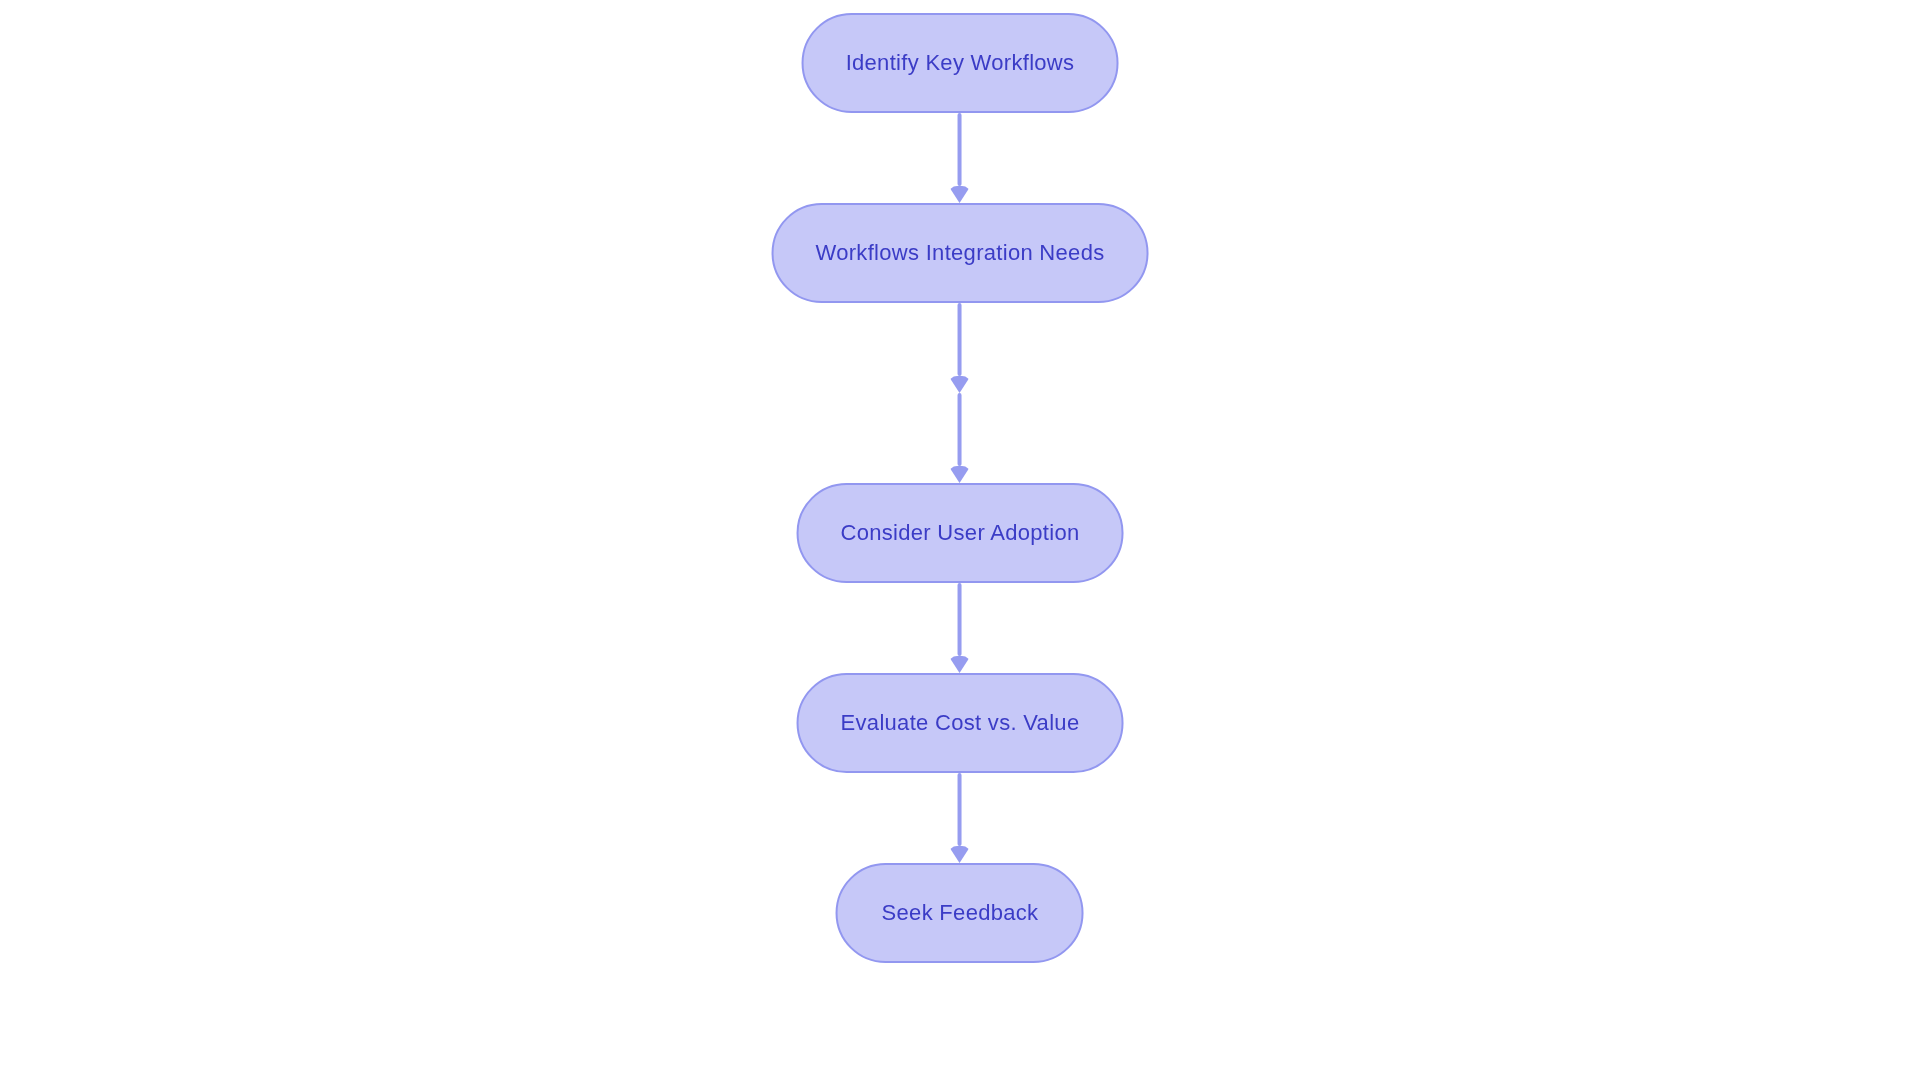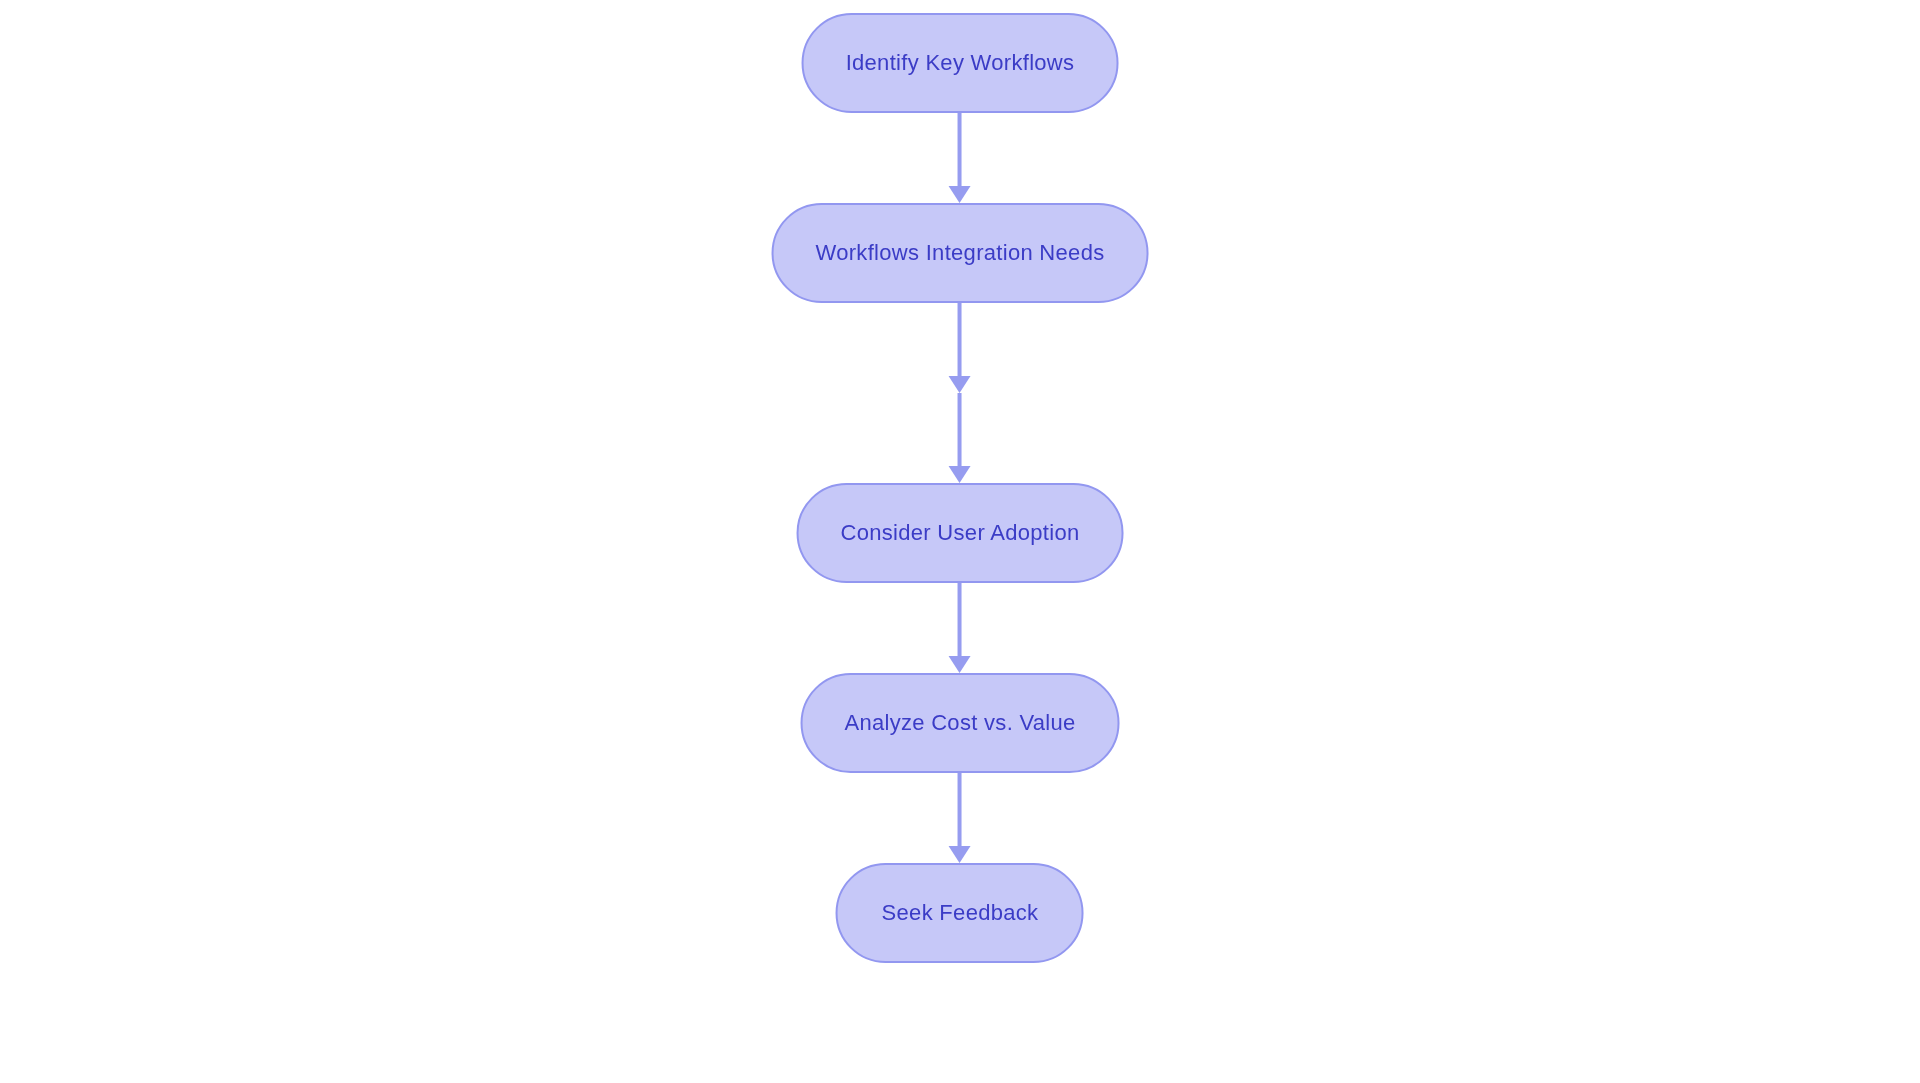--- a/index.html
+++ b/index.html
@@ -2,21 +2,21 @@
 <html style="--bg: #ffffff; --node-fill: #c6c8f8; --node-border: #9297f0; --text-color: #3b3cc6; --arrow-color: #969cf0;"><head>
 <meta charset="utf-8">
 <style>
   :root {
     --bg: #ffffff;
     --node-fill: #c6c8f8;
     --node-border: #9297f0;
     --text-color: #3b3cc6;
     --arrow-color: #969cf0;
   }
-  * { box-sizing: border-box; }
+  * { box-sizing: border-box; border-radius: 18px; }
   html, body {
     margin: 0;
     padding: 0;
   }
   body {
     width: 1920px;
     height: 1083px;
     background: var(--bg);
     font-family: "Liberation Sans", "DejaVu Sans", sans-serif;
     overflow: hidden;
@@ -97,21 +97,21 @@
       <div class="arrow-head"></div>
     </div>
 
     <div class="flow-node">Consider User Adoption</div>
 
     <div class="flow-arrow">
       <div class="arrow-line"></div>
       <div class="arrow-head"></div>
     </div>
 
-    <div class="flow-node">Analyze Cost vs. Value</div>
+    <div class="flow-node">Evaluate Cost vs. Value</div>
 
     <div class="flow-arrow">
       <div class="arrow-line"></div>
       <div class="arrow-head"></div>
     </div>
 
     <div class="flow-node">Seek Feedback</div>
 
   </div>
 </div>

